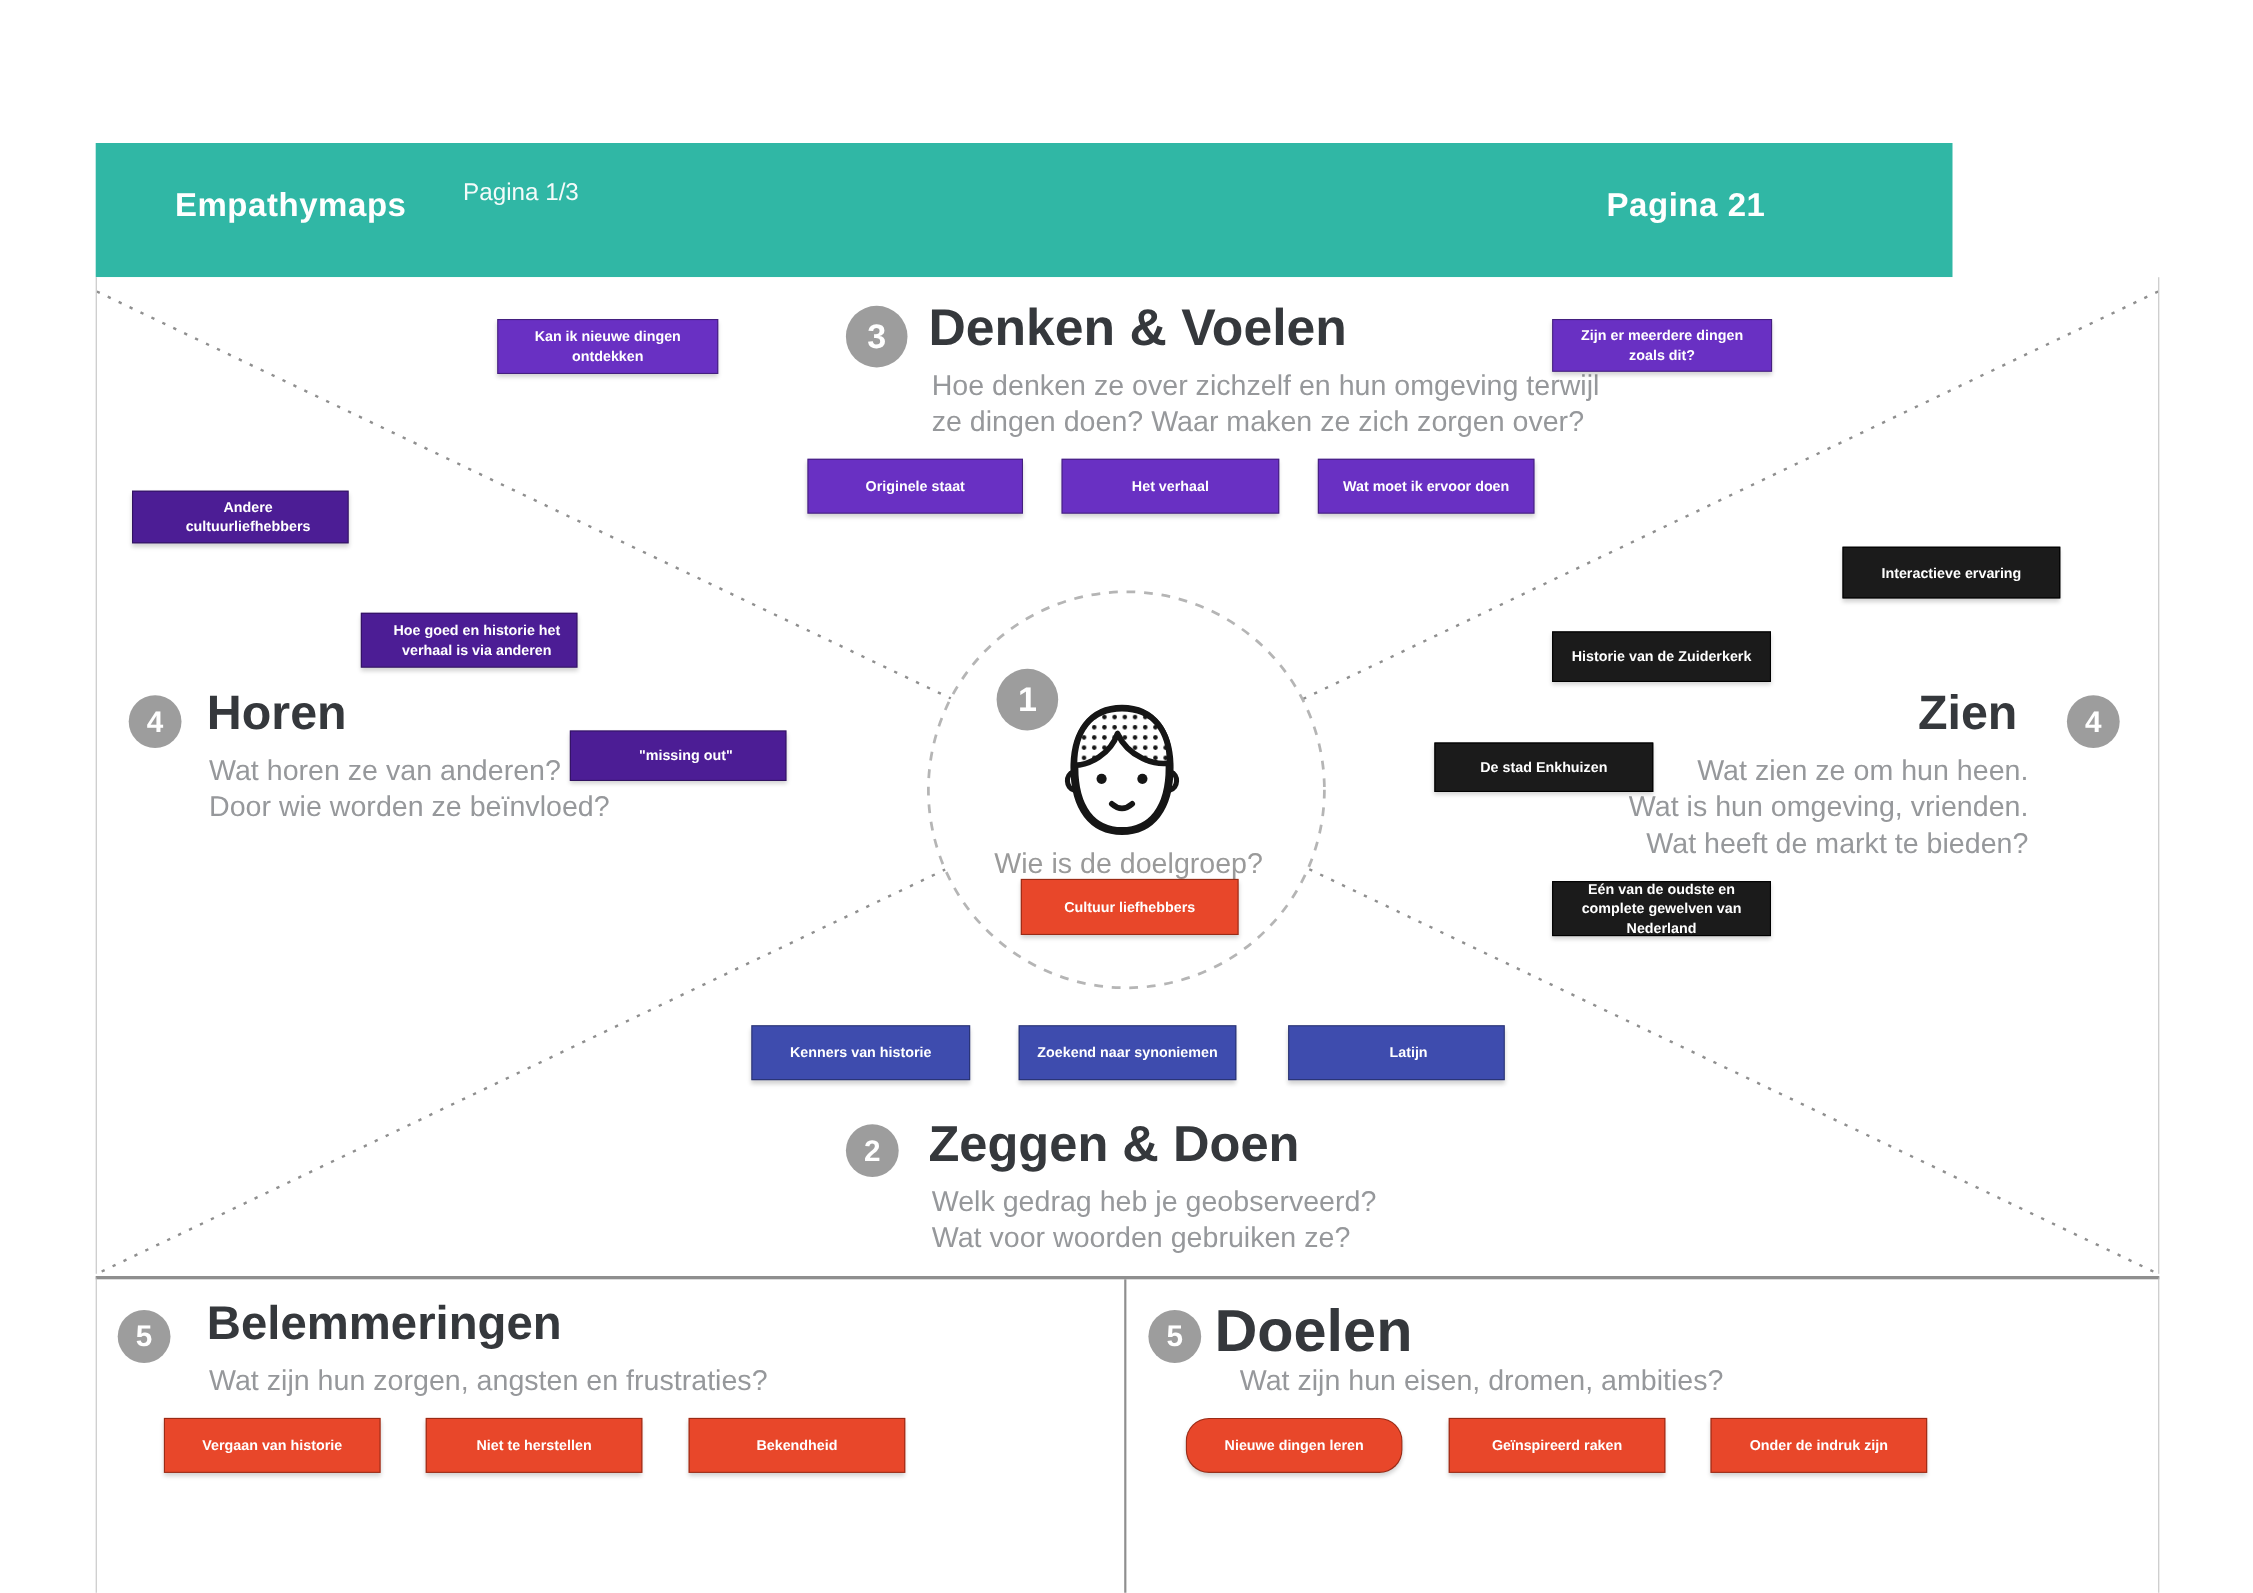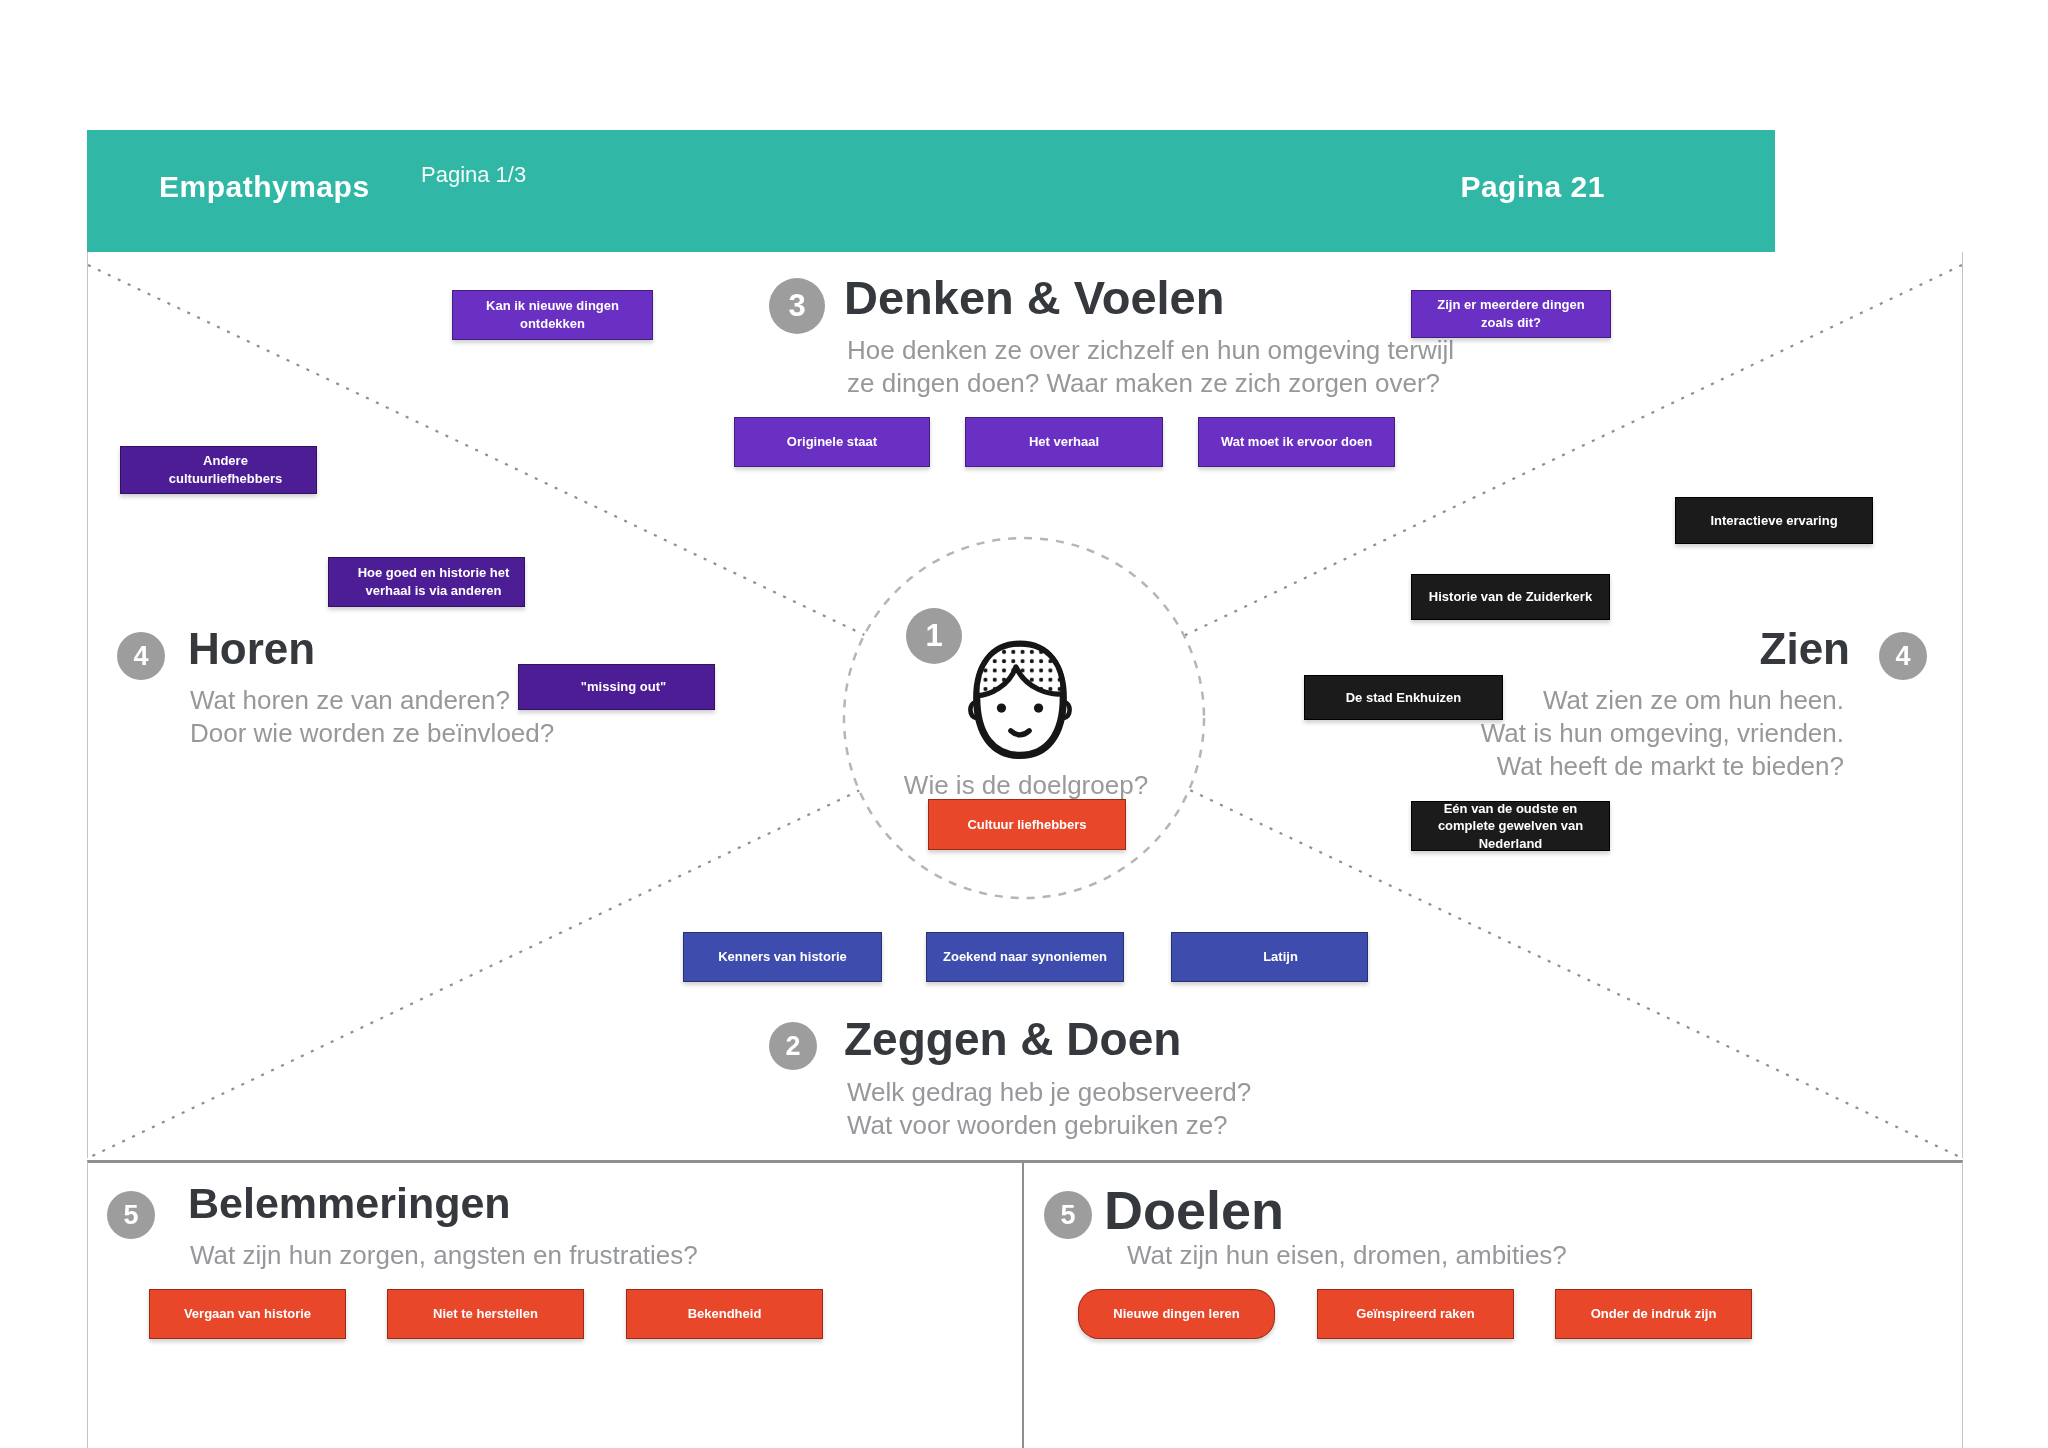--- a/index.html
+++ b/index.html
@@ -61,21 +61,21 @@
     </div>
 
     <div class="badge md" style="left:29px;top:380px;">4</div>
     <div class="sec-title" style="left:100px;top:372px;font-size:44px;">Horen</div>
     <div class="sec-sub" style="left:102px;top:432px;">
       <div>Wat horen ze van anderen?</div>
       <div>Door wie worden ze beïnvloed?</div>
     </div>
 
     <div class="badge md" style="left:1791px;top:380px;">4</div>
-    <div class="sec-title right-align" style="right:112px;top:372px;font-size:44px;">Zien</div>
+    <div class="sec-title right-align" style="right:128px;top:372px;font-size:44px;">Zien</div>
     <div class="sec-sub right-align" style="right:118px;top:432px;">
       <div>Wat zien ze om hun heen.</div>
       <div>Wat is hun omgeving, vrienden.</div>
       <div>Wat heeft de markt te bieden?</div>
     </div>
 
     <div class="badge md" style="left:681px;top:770px;">2</div>
     <div class="sec-title" style="left:756px;top:760px;font-size:46px;">Zeggen &amp; Doen</div>
     <div class="sec-sub" style="left:759px;top:824px;">
       <div>Welk gedrag heb je geobserveerd?</div>

